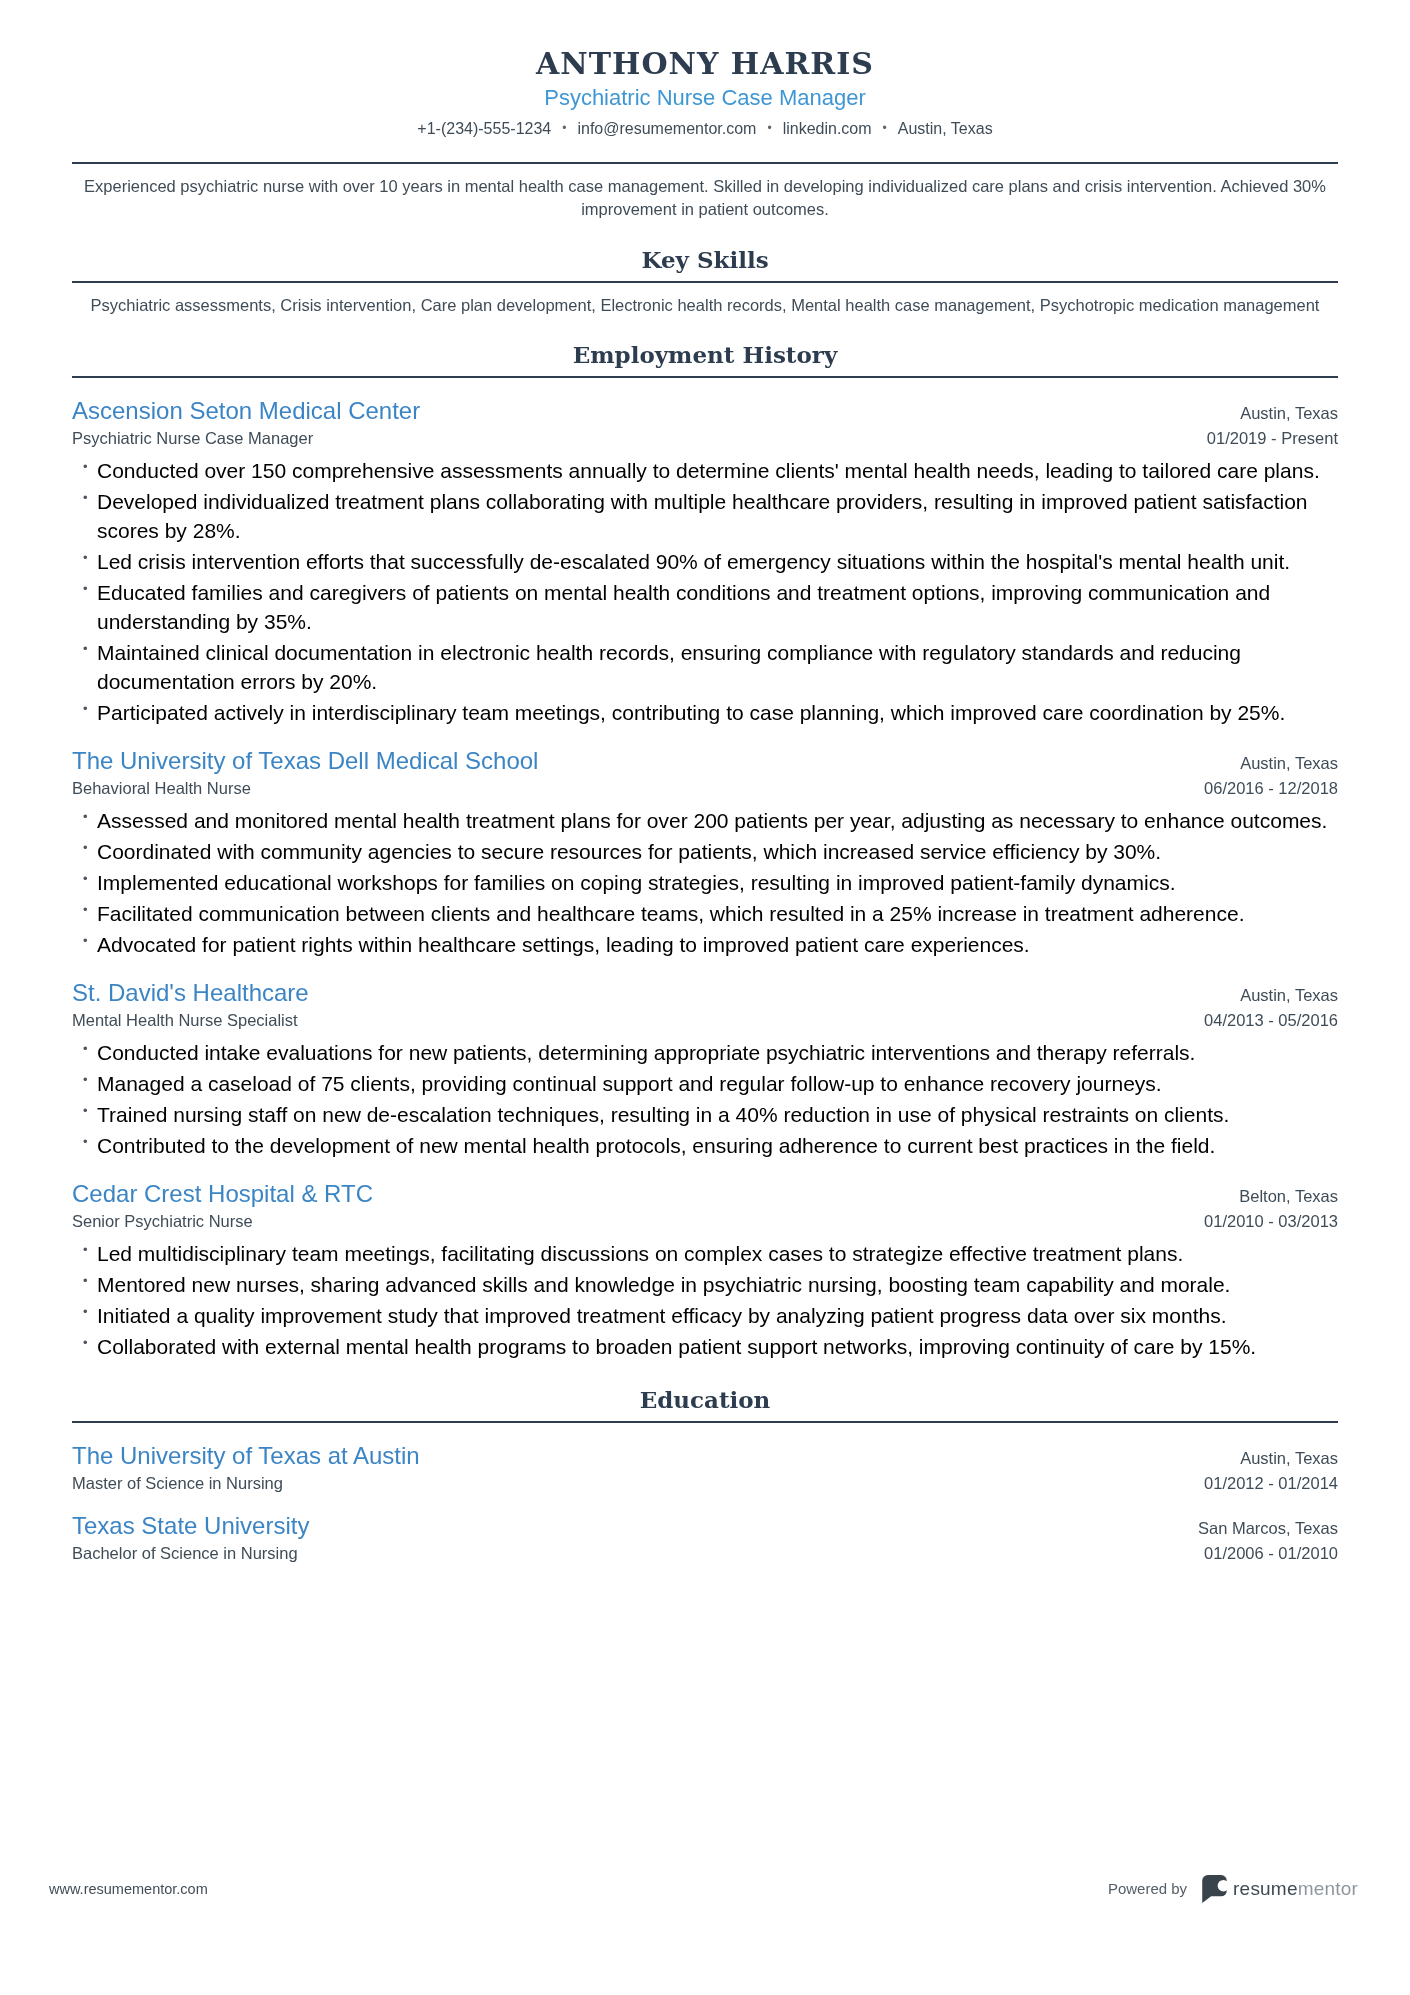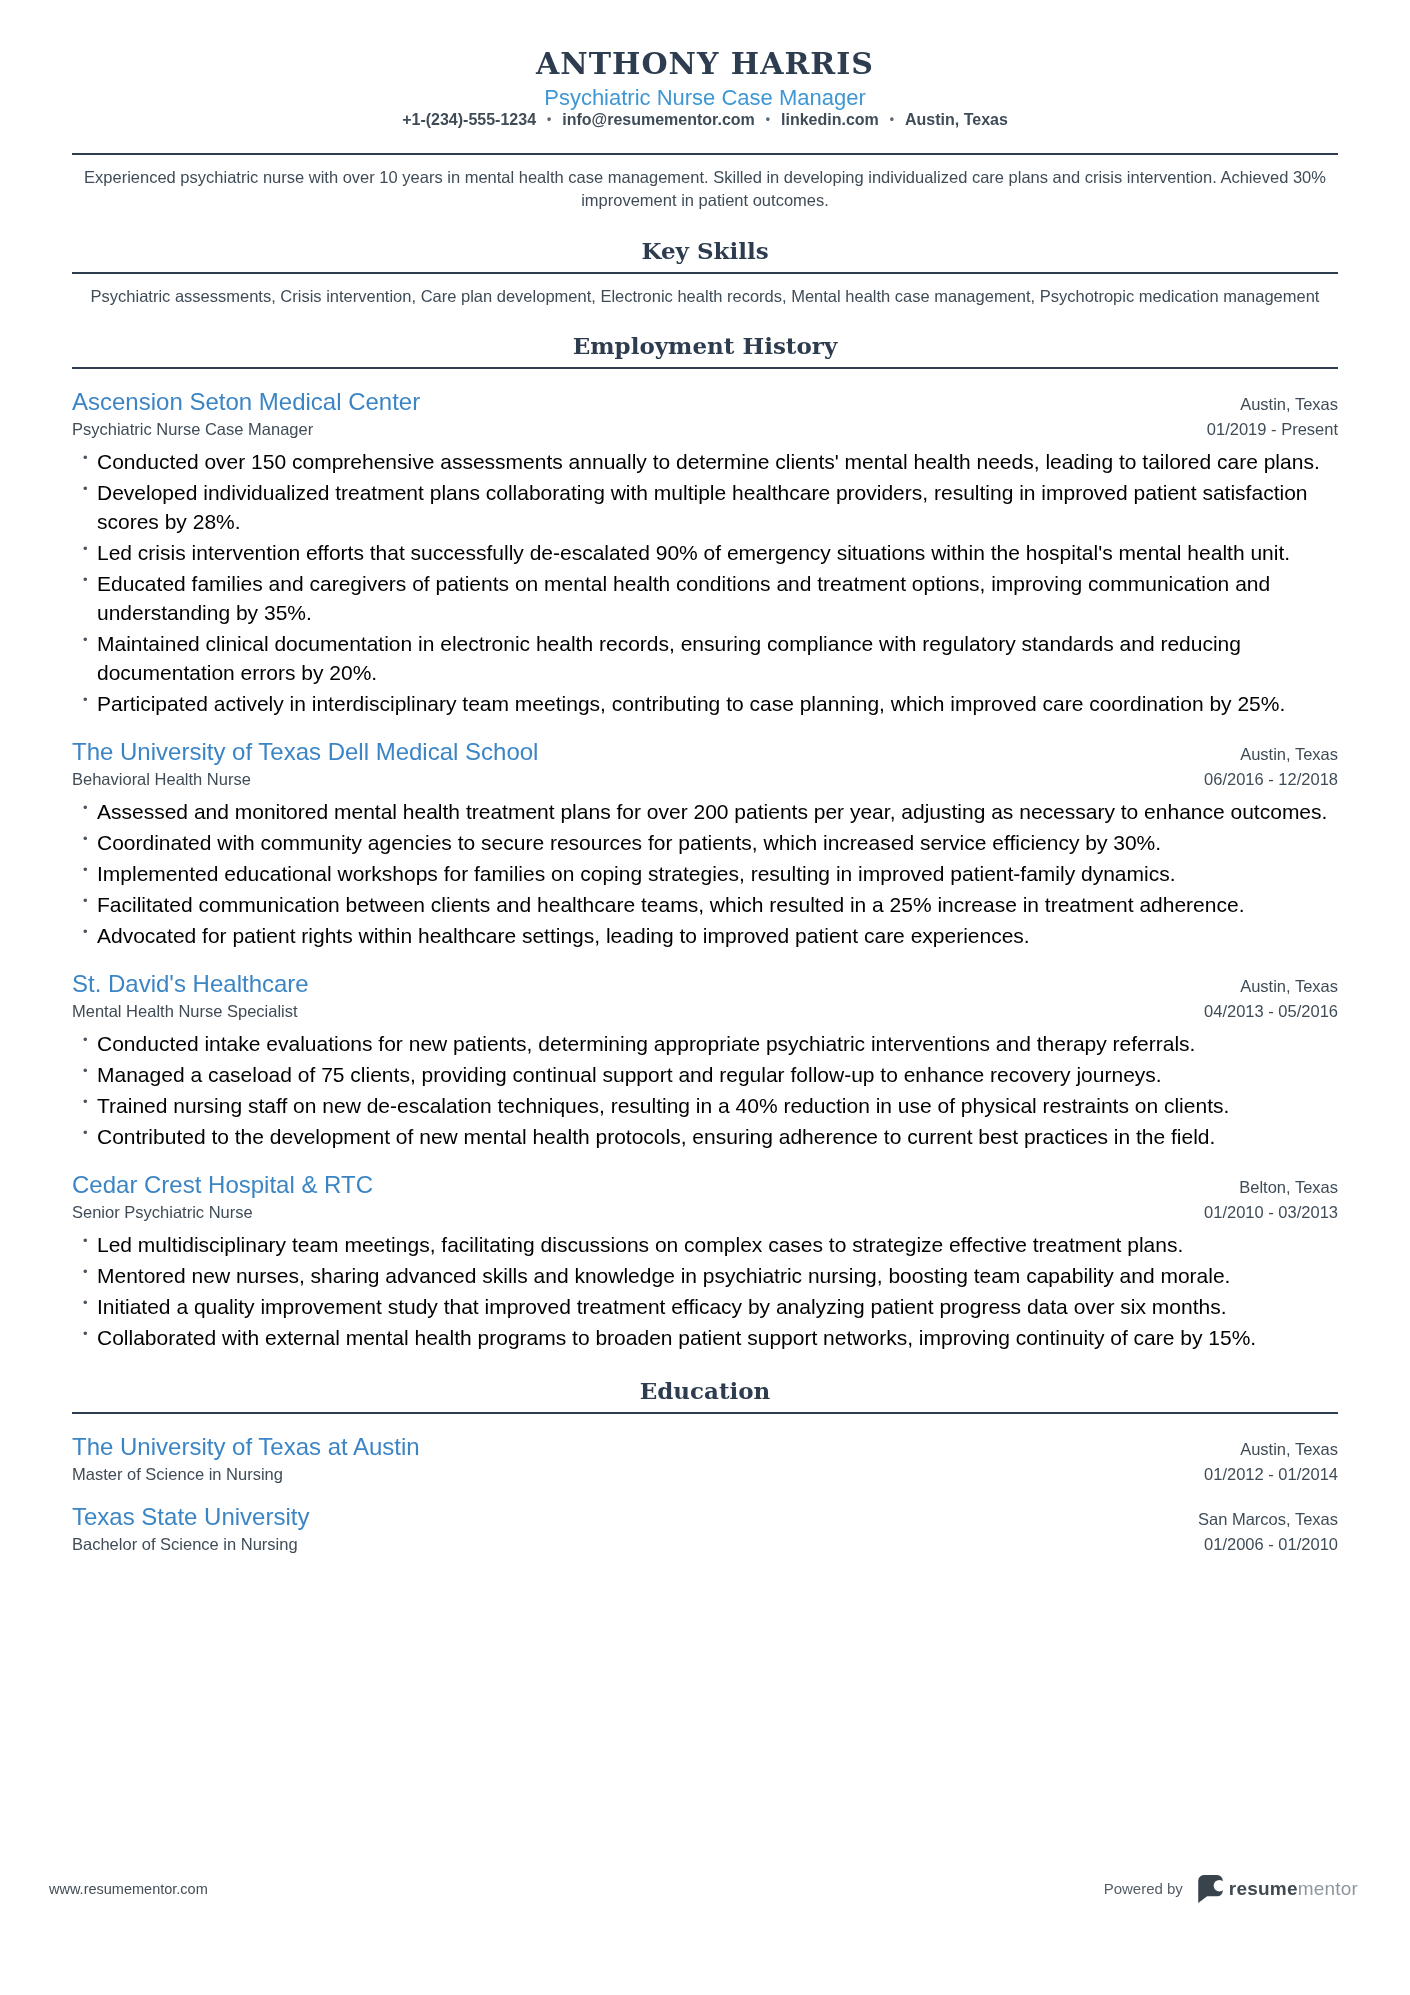--- a/index.html
+++ b/index.html
@@ -20,22 +20,22 @@
     margin:0; text-align:center;
     font-family:"DejaVu Serif", serif;
     font-size:30px; font-weight:700; letter-spacing:1px;
     color:#2d3c4e;
   }
   .job-title {
     text-align:center; margin-top:4px;
     font-size:22px; color:#3e97d4;
   }
   .contact {
-    text-align:center; 
-    font-size:16px; color:#3f4c57;font-weight:bold;
+    text-align:center; margin-top:9px;
+    font-size:16px; color:#3f4c57;
   }
   .contact .dot { display:inline-block; margin:0 11px; font-size:12px; color:#5a6670; vertical-align:2px; }
 
   
   section { margin-top:24px; }
   .section-heading {
     margin:0; text-align:center;
     font-family:"DejaVu Serif", serif;
     font-size:23px; font-weight:600; color:#2d3c4e;
   }
@@ -61,21 +61,21 @@
   
   .footer {
     position:absolute; left:49px; right:52px; top:1874px;
     display:flex; justify-content:space-between; align-items:center;
   }
   .site { font-size:14.5px; color:#434d56; }
   .powered { display:flex; align-items:center; gap:14px; }
   .powered-by { font-size:15px; color:#555e66; }
   .logo-wrap { display:flex; align-items:center; gap:5px; }
   .logo-text { font-size:19px; letter-spacing:0.2px; }
-  .logo-text .bold { font-weight:bold; color:#3f4a52; }
+  .logo-text .bold { font-weight:normal; color:#3f4a52; }
   .logo-text .light { color:#8f979e; }
 </style>
 </head>
 <body>
 
 <div class="page">
   <div class="content">
 
     <header>
       <h1 class="name">ANTHONY HARRIS</h1>

